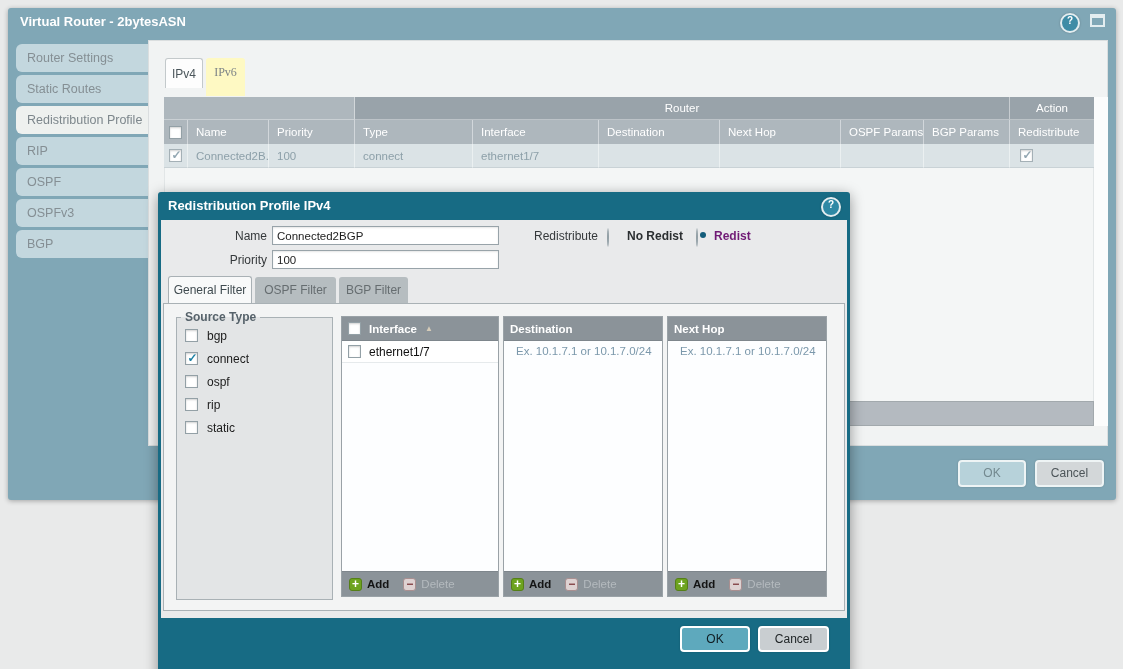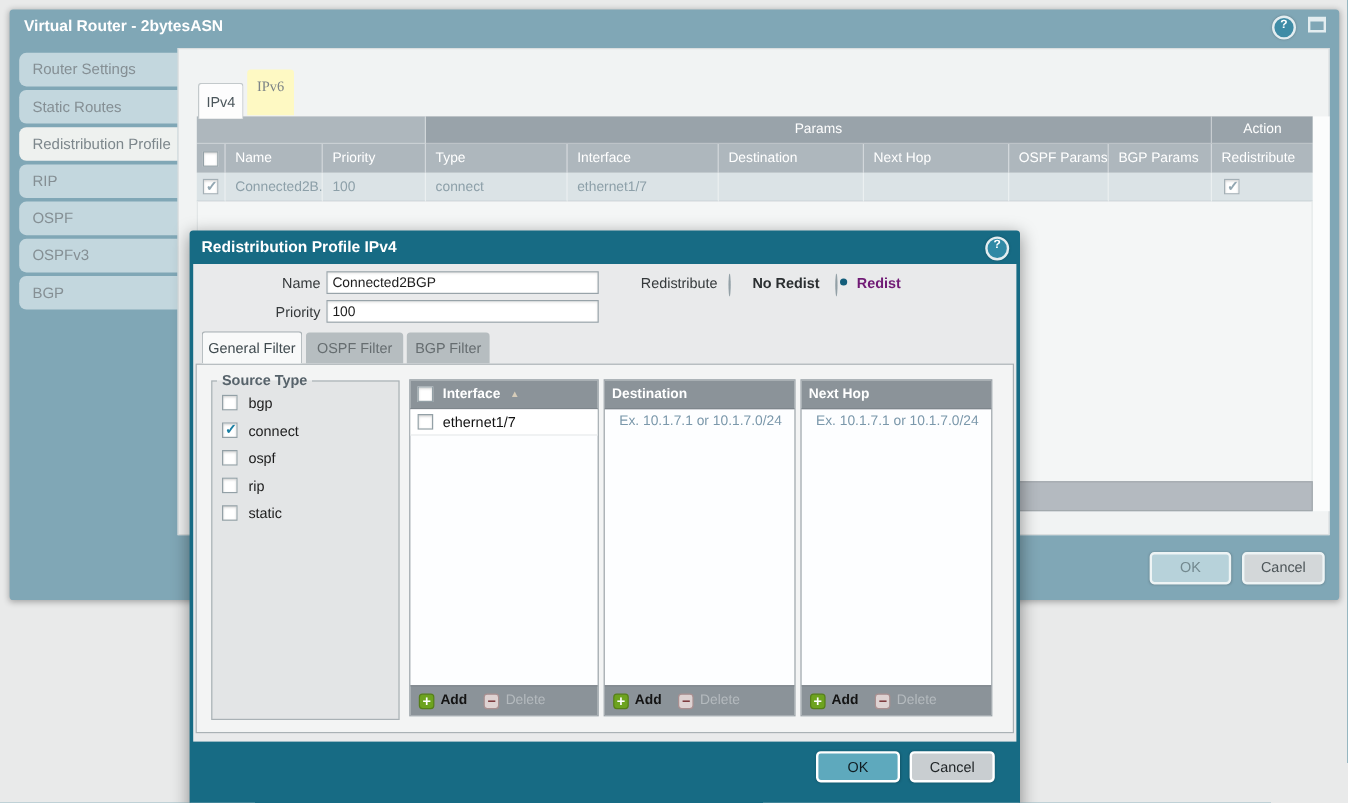--- a/index.html
+++ b/index.html
@@ -174,28 +174,28 @@
 
   <div class="side-item" style="top:36px;">Router Settings</div>
   <div class="side-item" style="top:67px;">Static Routes</div>
   <div class="side-item selected" style="top:98px;">Redistribution Profile</div>
   <div class="side-item" style="top:129px;">RIP</div>
   <div class="side-item" style="top:160px;">OSPF</div>
   <div class="side-item" style="top:191px;">OSPFv3</div>
   <div class="side-item" style="top:222px;">BGP</div>
 
   <div class="content-panel">
-    <div class="mtab active" style="left:16px; top:28px; width:38px;">IPv4</div>
+    <div class="mtab active" style="left:16px; top:17px; width:38px;">IPv4</div>
     <div class="mtab inactive" style="left:57px; width:39px;">IPv6</div>
 
     <div class="abs" style="left:15px; top:56px;">
 
       <div class="trow" style="height:23px;">
         <div class="tcell grp-blank" style="width:191px;"></div>
-        <div class="tcell grp" style="width:655px;">Params</div>
+        <div class="tcell grp" style="width:655px;">Router</div>
         <div class="tcell grp" style="width:84px; border-right:none;">Action</div>
       </div>
 
       <div class="trow" style="height:24px;">
         <div class="tcell hdr" style="width:24px; justify-content:center; padding-left:0;">
           <span class="cb"></span>
         </div>
         <div class="tcell hdr" style="width:81px;">Name</div>
         <div class="tcell hdr" style="width:86px;">Priority</div>
         <div class="tcell hdr" style="width:118px;">Type</div>

